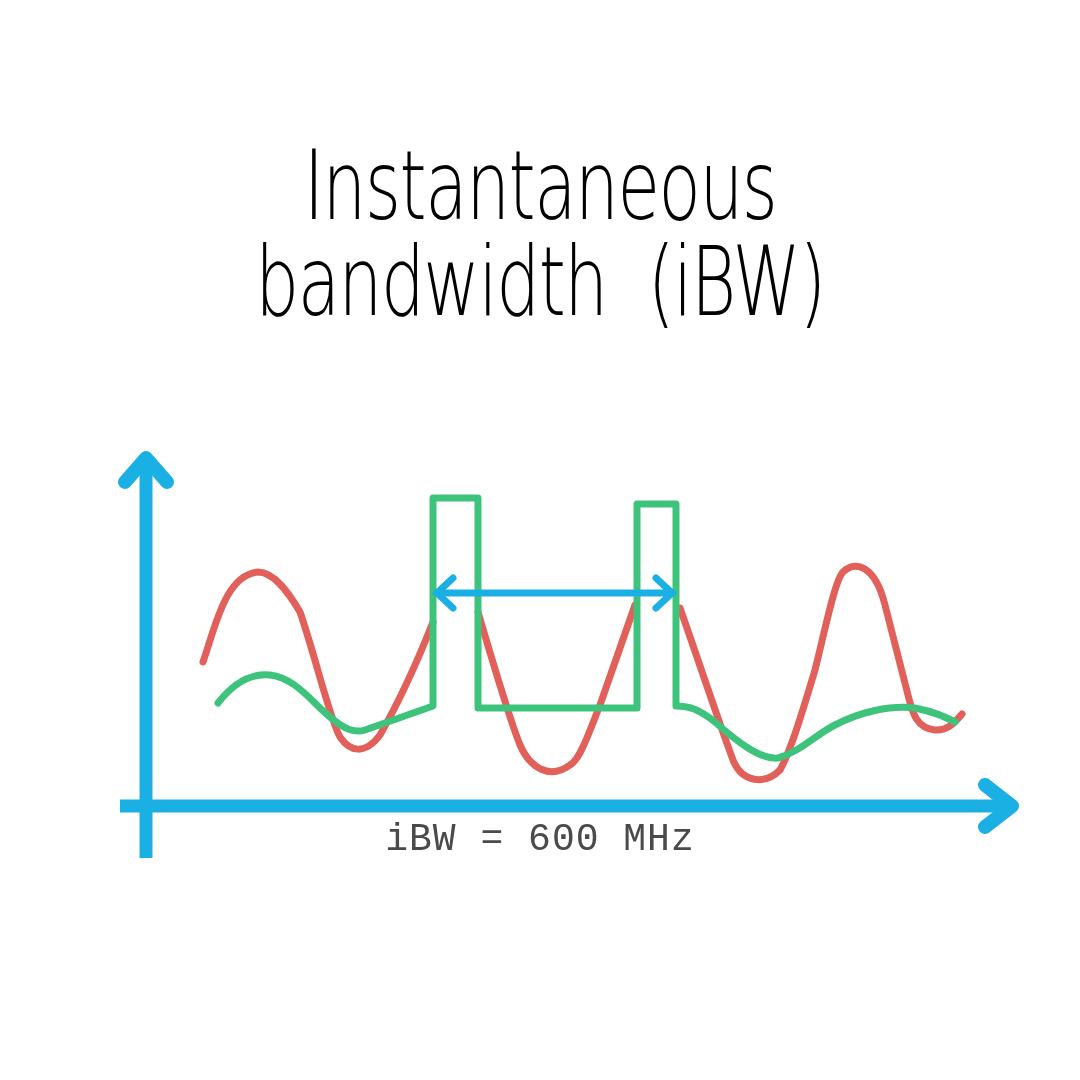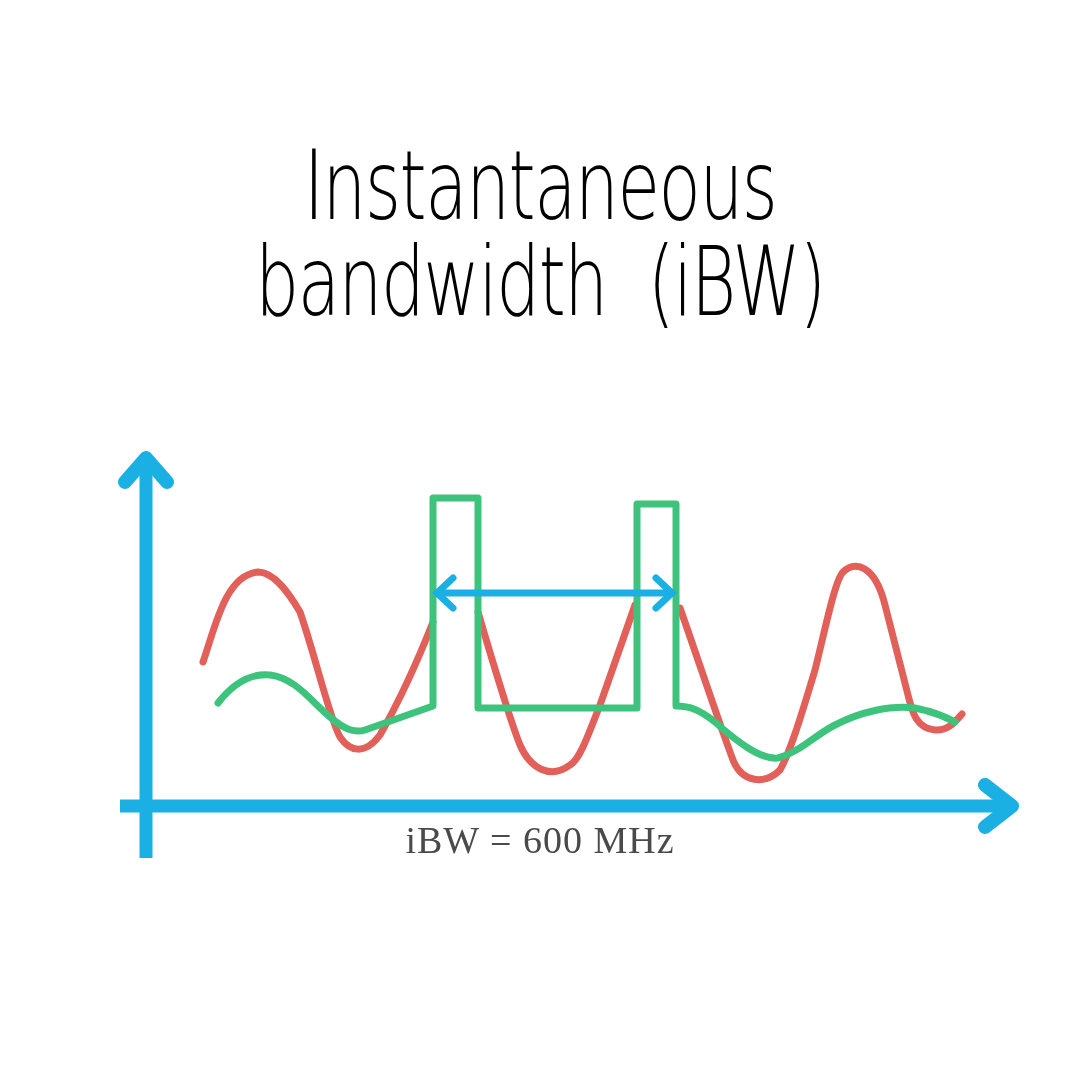--- a/index.html
+++ b/index.html
@@ -8,21 +8,21 @@
     position: absolute; left: 0; top: 138px; width: 1080px;
     text-align: center; color: #000;
     font-family: "DejaVu Sans", sans-serif; font-weight: 200;
     font-size: 96px; line-height: 96px; letter-spacing: -2px;
     transform: scaleX(0.72); transform-origin: 540px 0;
   }
   .title div { white-space: pre; }
   svg.diagram { position: absolute; left: 0; top: 0; }
   .caption {
     position: absolute; left: 0; top: 818px; width: 1080px; text-align: center;
-    font-family: Liberation Serif, serif; font-size: 38px; color: #4a4a4a;
+    font-family: Liberation Mono, monospace; font-size: 38px; color: #4a4a4a;
     letter-spacing: 1px;
   }
 </style>
 </head>
 <body>
 
 <div class="title">
   <div>Instantaneous</div>
   <div>bandwidth  (iBW)</div>
 </div>

